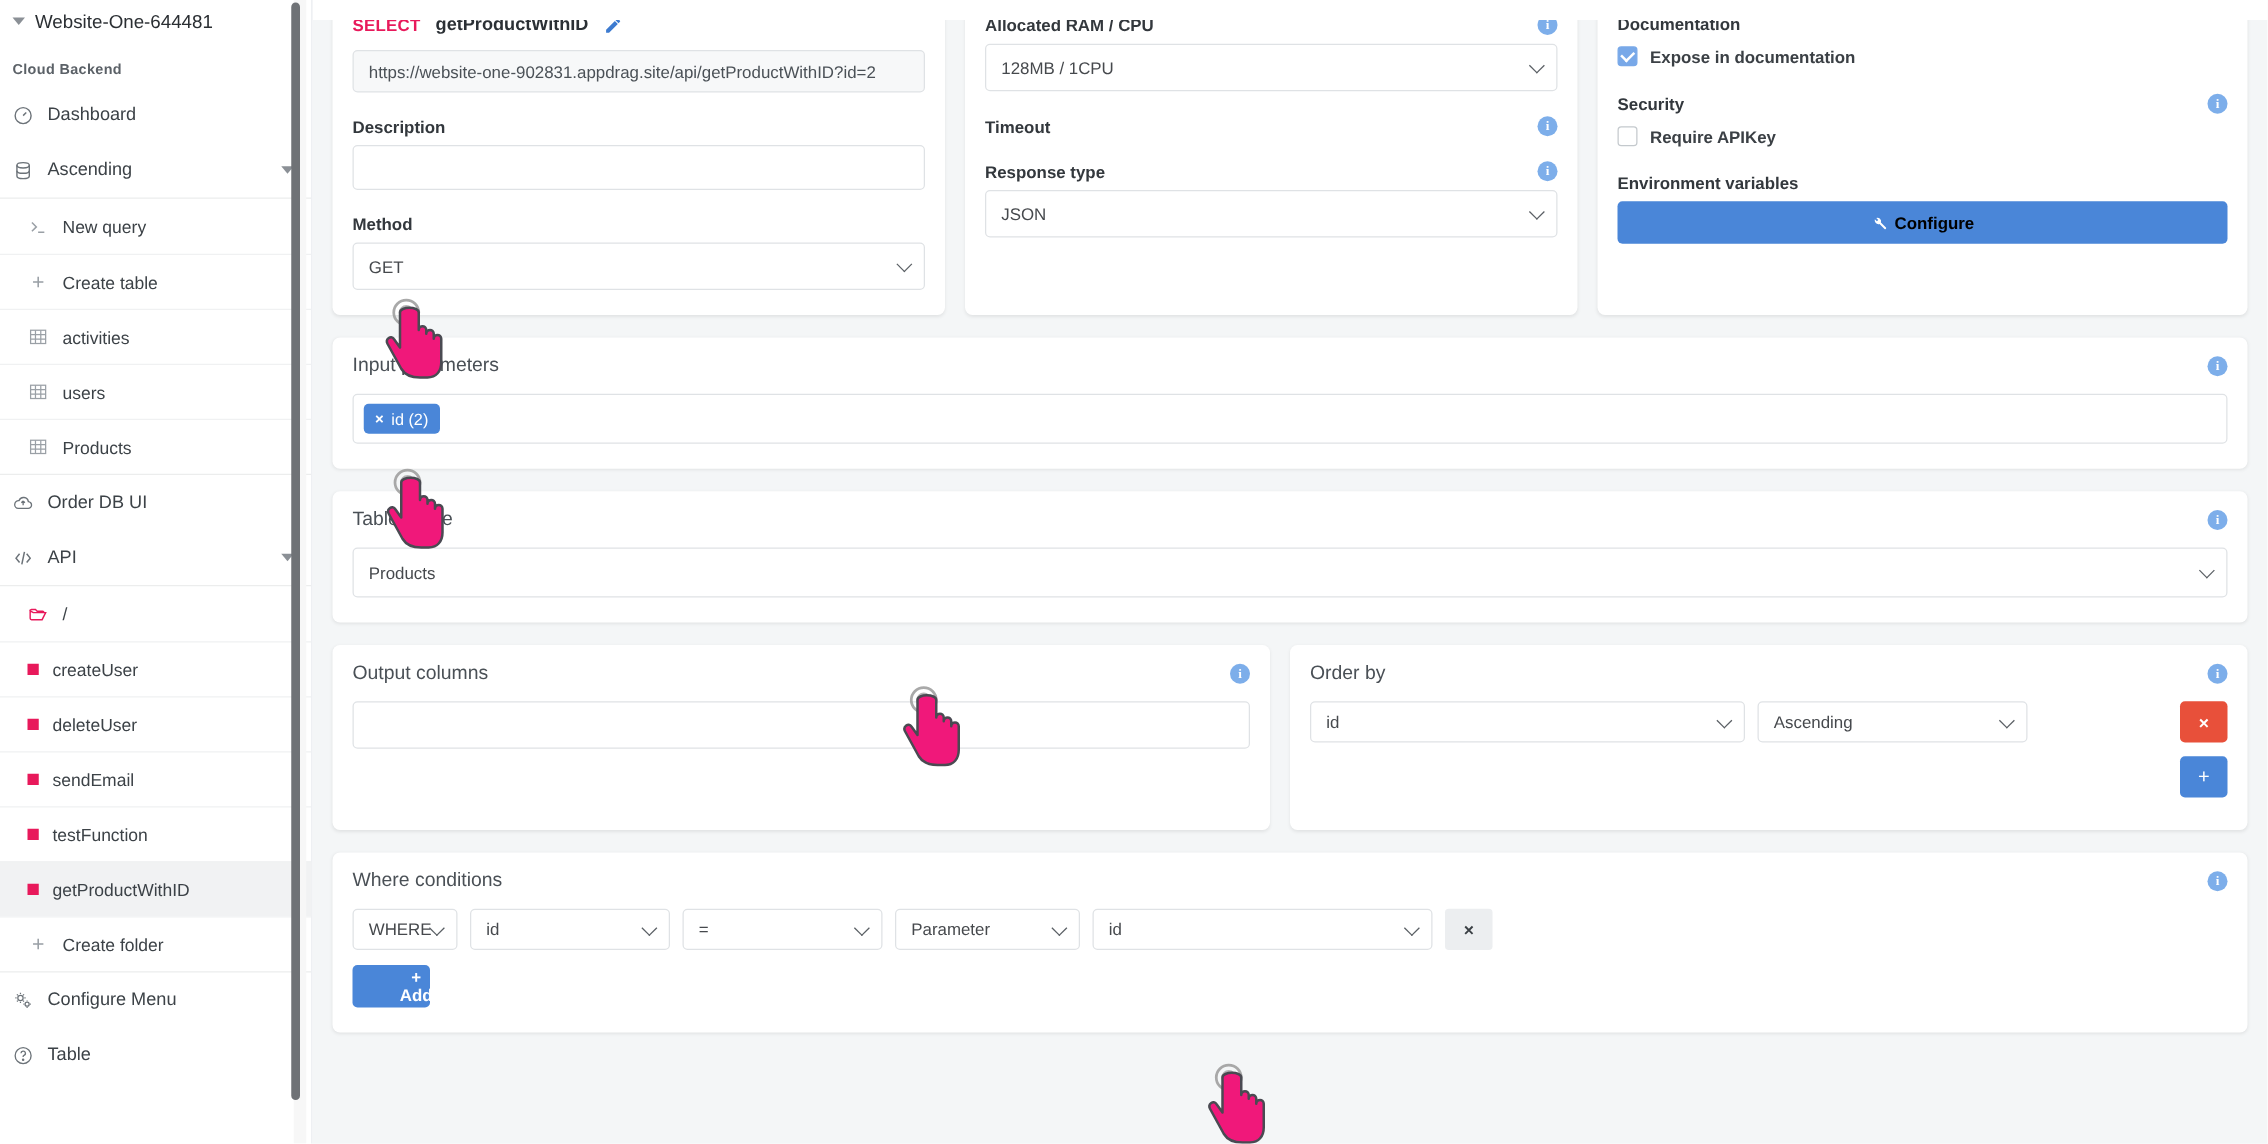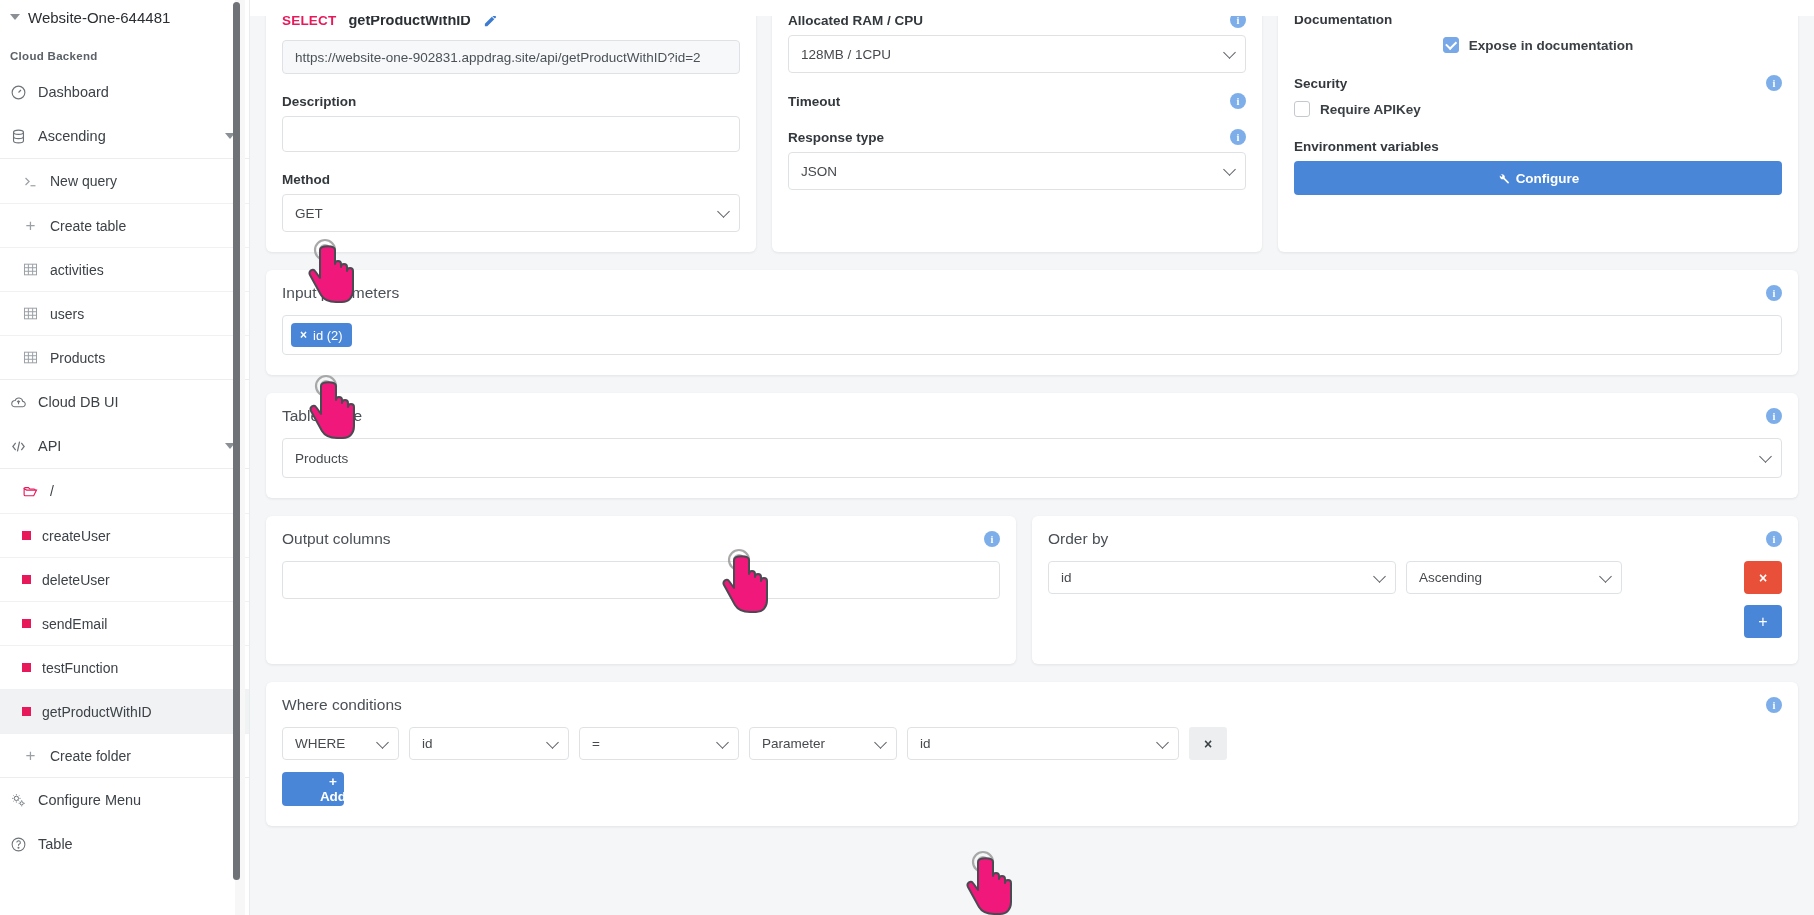--- a/index.html
+++ b/index.html
@@ -133,21 +133,21 @@
   }
   .cb.checked { background: #78a8e8; border-color: #78a8e8; }
   .cb.checked::after {
     content: ""; width: 8px; height: 4.5px;
     border-left: 2px solid #fff; border-bottom: 2px solid #fff;
     transform: rotate(-45deg) translate(1px,-1px);
   }
   .cb-row { display: flex; align-items: center; gap: 10px; font-size: 13.5px; color: #3b4045; font-weight: bold;}
 
   .btn-blue {
-    background: #4a86d8; color: #ffffff; border: none; border-radius: 4px;
+    background: #4a86d8; color: #000000; border: none; border-radius: 4px;
     height: 34px; display: flex; align-items: center; justify-content: center;
     gap: 6px; font-size: 13.5px; font-weight: bold; width: 100%;
     cursor: pointer;
   }
   .btn-add {
     background: #4a86d8; color: #fff; border: none; border-radius: 4px;
     height: 34px; width: 62px; font-size: 13.5px; font-weight: bold;
     display: flex; align-items: center; justify-content: center;
     cursor: pointer;
     padding-left: 40px;
@@ -271,21 +271,21 @@
 
     <div class="sb-divider"></div>
 
     <div class="sb-row">
       <span class="sb-ico">
         <svg viewBox="0 0 24 24" fill="none" stroke="currentColor" stroke-width="1.5">
             <path d="M6.5 18h11a3.8 3.8 0 0 0 .4-7.6A5.5 5.5 0 0 0 7.3 9.2 4.4 4.4 0 0 0 6.5 18z"></path>
             <path d="M12 14.5V9.5M12 9.5l-2 2M12 9.5l2 2"></path>
           </svg>
       </span>
-      <span>Cloud DB UI</span>
+      <span>Order DB UI</span>
     </div>
 
     <div class="sb-row">
       <span class="sb-ico">
         <svg viewBox="0 0 24 24" fill="none" stroke="currentColor" stroke-width="1.7">
             <path d="M8 7l-4 5 4 5"></path>
             <path d="M16 7l4 5-4 5"></path>
             <path d="M13.5 5l-3 14"></path>
           </svg>
       </span>
@@ -407,21 +407,21 @@
           <span class="info-i">i</span>
         </div>
         <div class="selectbox" style="margin-top:7px;">
           <span>JSON</span>
           <span class="chev"></span>
         </div>
       </section>
 
       <section class="card" style="flex:1; padding:14px 16px 20px;">
         <div class="fld-label">Documentation</div>
-        <div class="cb-row" style="margin-top:10px;justify-content:center;">
+        <div class="cb-row" style="margin-top:10px;">
           <span class="cb checked"></span>
           <span>Expose in documentation</span>
         </div>
 
         <div style="display:flex;align-items:center;justify-content:space-between;margin-top:22px;">
           <span class="fld-label" style="margin:0;">Security</span>
           <span class="info-i">i</span>
         </div>
         <div class="cb-row" style="margin-top:10px;">
           <span class="cb"></span>
@@ -495,21 +495,21 @@
         </div>
       </section>
     </div>
 
     <section class="card" style="margin-top:18px; padding:14px 16px 20px;">
       <div style="display:flex;align-items:center;justify-content:space-between;">
         <span class="sec-label">Where conditions</span>
         <span class="info-i">i</span>
       </div>
       <div style="display:flex;align-items:center;gap:10px;margin-top:13px;">
-        <div class="selectbox" style="width:117px;height:33px;padding-right:24px;">
+        <div class="selectbox" style="width:84px;height:33px;padding-right:24px;">
           <span>WHERE</span>
           <span class="chev"></span>
         </div>
         <div class="selectbox" style="width:160px;height:33px;">
           <span>id</span>
           <span class="chev"></span>
         </div>
         <div class="selectbox" style="width:160px;height:33px;">
           <span>=</span>
           <span class="chev"></span>

